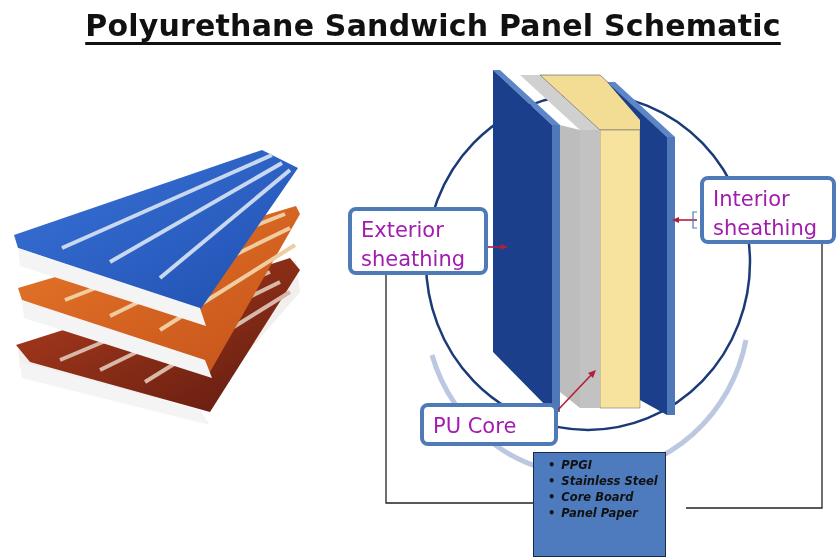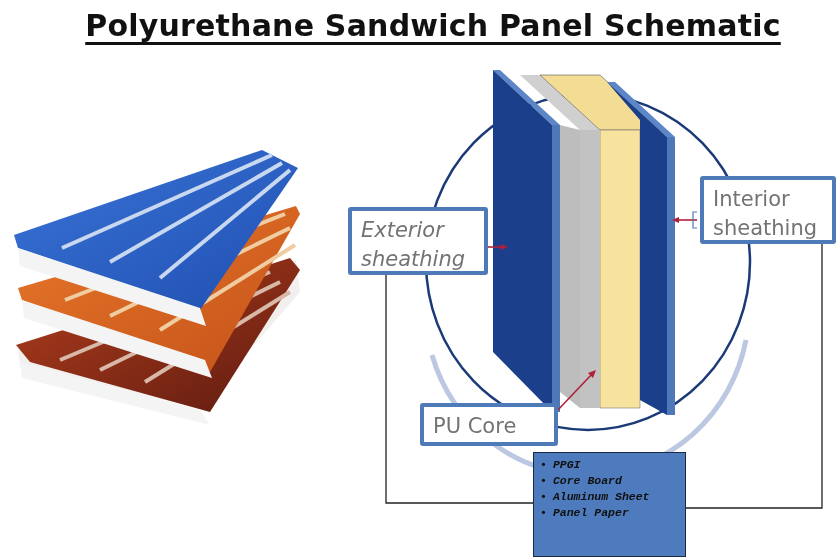--- a/index.html
+++ b/index.html
@@ -3,26 +3,26 @@
 <meta charset="utf-8">
 <style>
   html, body { margin: 0; padding: 0; background: #ffffff; }
   body { width: 836px; height: 558px; position: relative; overflow: hidden;
          font-family: "DejaVu Sans", sans-serif; }
   .title { position: absolute; left: 0; top: 8px; width: 866px; text-align: center;
            font-size: 30px; font-weight: bold; color: #111; text-decoration: underline;
            text-decoration-thickness: 3px; text-underline-offset: 6px; letter-spacing: 0.2px; }
   svg.layer { position: absolute; left: 0; top: 0; }
   .label-box { position: absolute; background: #fff; border: 4px solid #4f7ab8;
-               border-radius: 3px; box-sizing: border-box; color: #737373;
+               border-radius: 8px; box-sizing: border-box; color: #a21caf;
                font-family: "DejaVu Sans", sans-serif; font-size: 21px; line-height: 29px;
                padding: 5px 9px; }
-  .materials { position: absolute; left: 533px; top: 452px; width: 153px; height: 105px;
+  .materials { position: absolute; left: 533px; top: 452px; width: 133px; height: 105px;
                background: #4d7bbd; border: 1.5px solid #1a2a44; box-sizing: border-box;
-               padding: 4px 0 0 6px; font-family: Liberation Mono, monospace; }
+               padding: 4px 0 0 14px; }
   .materials ul { margin: 0; padding: 0; list-style: none; }
   .materials li { font-size: 11.5px; line-height: 16px; font-style: italic; font-weight: bold;
                   color: #111; white-space: nowrap; }
   .materials li::before { content: "\2022"; font-style: normal; margin-right: 6px; }
 </style>
 </head>
 <body>
 
 <div class="title">Polyurethane Sandwich Panel Schematic</div>
 
@@ -103,34 +103,34 @@
     <line x1="487" y1="247" x2="506" y2="247"></line>
     <polygon points="508,247 501,244 501,250" stroke="none"></polygon>
     <line x1="697" y1="220" x2="677" y2="220"></line>
     <polygon points="672,220 679,217 679,223" stroke="none"></polygon>
     <line x1="556" y1="412" x2="593" y2="373"></line>
     <polygon points="596,370 588,373 593,378" stroke="none"></polygon>
     <path d="M697,212 L693,212 L693,228 L697,228" fill="none" stroke="#4f7ab8" stroke-width="1.2"></path>
   </g>
 </svg>
 
-<div class="label-box" style="left:348px; top:207px; width:140px; height:68px;font-style:italic;">
+<div class="label-box" style="left:348px; top:207px; width:140px; height:68px;">
   <div>Exterior</div>
   <div>sheathing</div>
 </div>
 
 <div class="label-box" style="left:700px; top:176px; width:136px; height:68px;">
   <div>Interior</div>
   <div>sheathing</div>
 </div>
 
 <div class="label-box" style="left:420px; top:403px; width:138px; height:43px; ">
   <div>PU Core</div>
 </div>
 
 <div class="materials">
   <ul>
     <li>PPGI</li>
+    <li>Stainless Steel</li>
     <li>Core Board</li>
-    <li>Aluminum Sheet</li>
     <li>Panel Paper</li>
   </ul>
 </div>
 
 </body></html>

